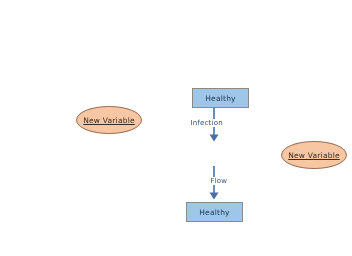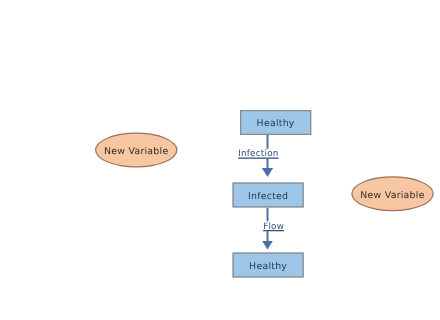--- a/index.html
+++ b/index.html
@@ -42,41 +42,41 @@
     background: #f7c6a2;
     border: 1.2px solid #9c7158;
     border-radius: 50%;
     display: flex;
     align-items: center;
     justify-content: center;
     color: #3a2a22;
     font-size: 7.5px;
     letter-spacing: 0.2px;
     white-space: nowrap;
+    text-decoration: underline;
   }
 
   
   .flow {
     position: absolute;
     left: 0;
     top: 0;
     width: 352px;
     height: 256px;
     overflow: visible;
     pointer-events: none;
   }
   .flow-label {
     position: absolute;
     color: #2f4f7a;
     font-size: 7px;
     letter-spacing: 0.2px;
     white-space: nowrap;
     background: #ffffff;
     padding: 0 1.5px;
-    text-decoration: underline;
   }
 </style>
 </head>
 <body>
 
 <div id="canvas">
 
   <svg class="flow" viewBox="0 0 352 256" width="352" height="256">
     <defs>
       <marker id="arrowhead" markerWidth="7" markerHeight="7" refX="2.2" refY="3" orient="auto" markerUnits="strokeWidth">
@@ -90,23 +90,20 @@
   </svg>
 
   <div class="stock" style="left:192px; top:88px; width:57px; height:20px;">
     <span>Healthy</span>
   </div>
 
   <div class="flow-label" style="left:189px; top:119px;">
     <span>Infection</span>
   </div>
 
-  <div class="stock" style="left:186px; top:146px; width:57px; height:20px;">
-    <span>Infected</span>
-  </div>
 
   <div class="flow-label" style="left:209px; top:177px;">
     <span>Flow</span>
   </div>
 
   <div class="stock" style="left:186px; top:202px; width:57px; height:20px;">
     <span>Healthy</span>
   </div>
 
   <div class="variable" style="left:76px; top:106px; width:66px; height:28px;">

